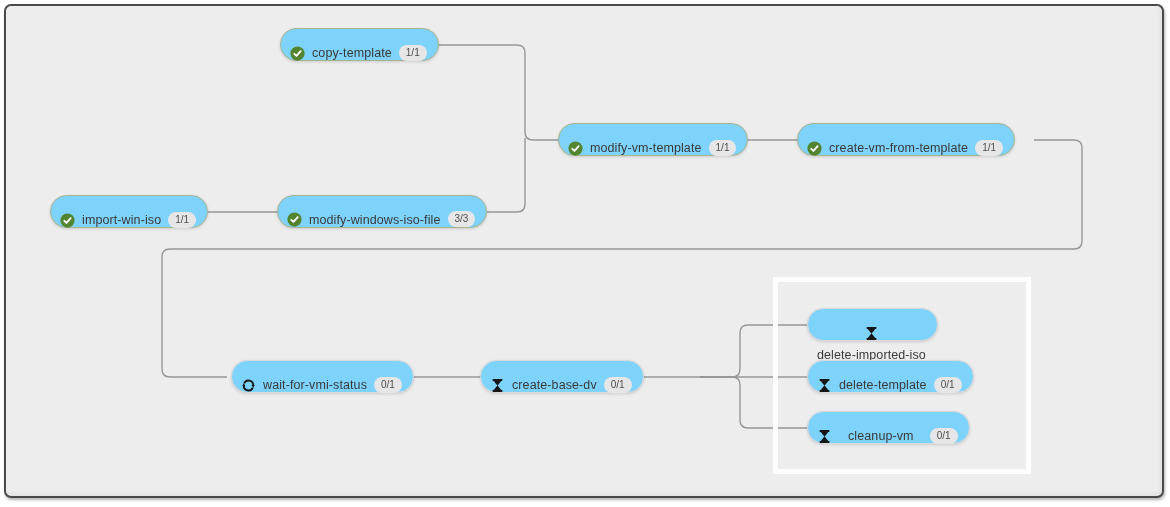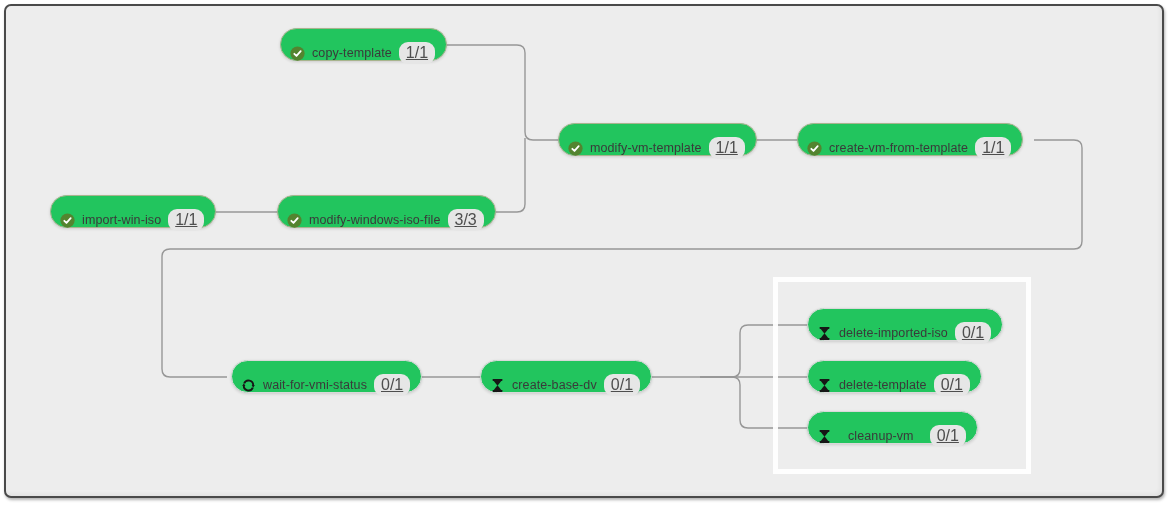--- a/index.html
+++ b/index.html
@@ -16,32 +16,32 @@
   .stage{position:absolute;inset:0;}
   svg.edges{position:absolute;left:0;top:0;width:1170px;height:507px;z-index:1;}
   .group-box{
     position:absolute;z-index:2;box-sizing:border-box;
     border:5px solid rgba(255,255,255,0.94);
     background:transparent;
   }
   .node{
     position:absolute;z-index:3;display:flex;align-items:center;gap:7px;
     height:33px;padding:17px 11px 0 9px;box-sizing:border-box;
-    background:#22c55e;border-radius:17px;
+    background:#7dd3fc;border-radius:17px;
     border:1.5px solid #d9d9d9;
     box-shadow:0 1px 3px rgba(0,0,0,0.14);
     cursor:pointer;white-space:nowrap;
   }
   .node.succeeded{border-color:#a8b48e;}
   .node .icon{width:15px;height:15px;display:block;flex:0 0 auto;}
   .node .icon svg{width:100%;height:100%;display:block;}
   .node .label{font-size:12.5px;color:#3a3a3a;letter-spacing:0.1px;}
   .node .badge{
-    font-size:16px;color:#4e4e4e;background:#e6e6e6;
-    border-radius:9px;padding:3px 7px;line-height:1;text-decoration:underline;
+    font-size:10px;color:#4e4e4e;background:#e6e6e6;
+    border-radius:9px;padding:3px 7px;line-height:1;
   }
 </style>
 </head>
 <body>
 
 <div class="frame"></div>
 
 <div class="stage">
   <svg class="edges" xmlns="http://www.w3.org/2000/svg">
       <path d="M438 45 L517 45 Q525 45 525 53 L525 132 Q525 140 533 140 L559 140" fill="none" stroke="#979797" stroke-width="1.4"></path>
@@ -69,21 +69,21 @@
       <div class="node succeeded" style="left: 50px; top: 195px;">
         <span class="icon">
           <svg viewBox="0 0 16 16">
             <circle cx="8" cy="8" r="7.6" fill="#53842f"></circle>
             <path d="M4.6 8.3l2.3 2.3 4.5-5.1" stroke="#ffffff" stroke-width="1.9" fill="none" stroke-linecap="round" stroke-linejoin="round"></path>
           </svg>
         </span>
         <span class="label">import-win-iso</span>
         <span class="badge">1/1</span>
       </div>
-      <div class="node succeeded" style="left: 277px; top: 195px;">
+      <div class="node succeeded" style="left: 277px; top: 195px; align-items: flex-end;">
         <span class="icon">
           <svg viewBox="0 0 16 16">
             <circle cx="8" cy="8" r="7.6" fill="#53842f"></circle>
             <path d="M4.6 8.3l2.3 2.3 4.5-5.1" stroke="#ffffff" stroke-width="1.9" fill="none" stroke-linecap="round" stroke-linejoin="round"></path>
           </svg>
         </span>
         <span class="label">modify-windows-iso-file</span>
         <span class="badge">3/3</span>
       </div>
       <div class="node succeeded" style="left: 558px; top: 123px;">
@@ -123,21 +123,21 @@
           <svg viewBox="0 0 16 16" fill="#161616">
             <rect x="2.8" y="1.1" width="10.4" height="2.1" rx="0.5"></rect>
             <rect x="2.8" y="12.8" width="10.4" height="2.1" rx="0.5"></rect>
             <path d="M4 3.2h8L8 8.2z"></path>
             <path d="M4 12.8h8L8 7.8z"></path>
           </svg>
         </span>
         <span class="label">create-base-dv</span>
         <span class="badge">0/1</span>
       </div>
-      <div class="node pending" style="left: 807px; top: 308px;">
+      <div class="node pending" style="left: 807px; top: 308px; flex-direction: column;">
         <span class="icon">
           <svg viewBox="0 0 16 16" fill="#161616">
             <rect x="2.8" y="1.1" width="10.4" height="2.1" rx="0.5"></rect>
             <rect x="2.8" y="12.8" width="10.4" height="2.1" rx="0.5"></rect>
             <path d="M4 3.2h8L8 8.2z"></path>
             <path d="M4 12.8h8L8 7.8z"></path>
           </svg>
         </span>
         <span class="label">delete-imported-iso</span>
         <span class="badge">0/1</span>

